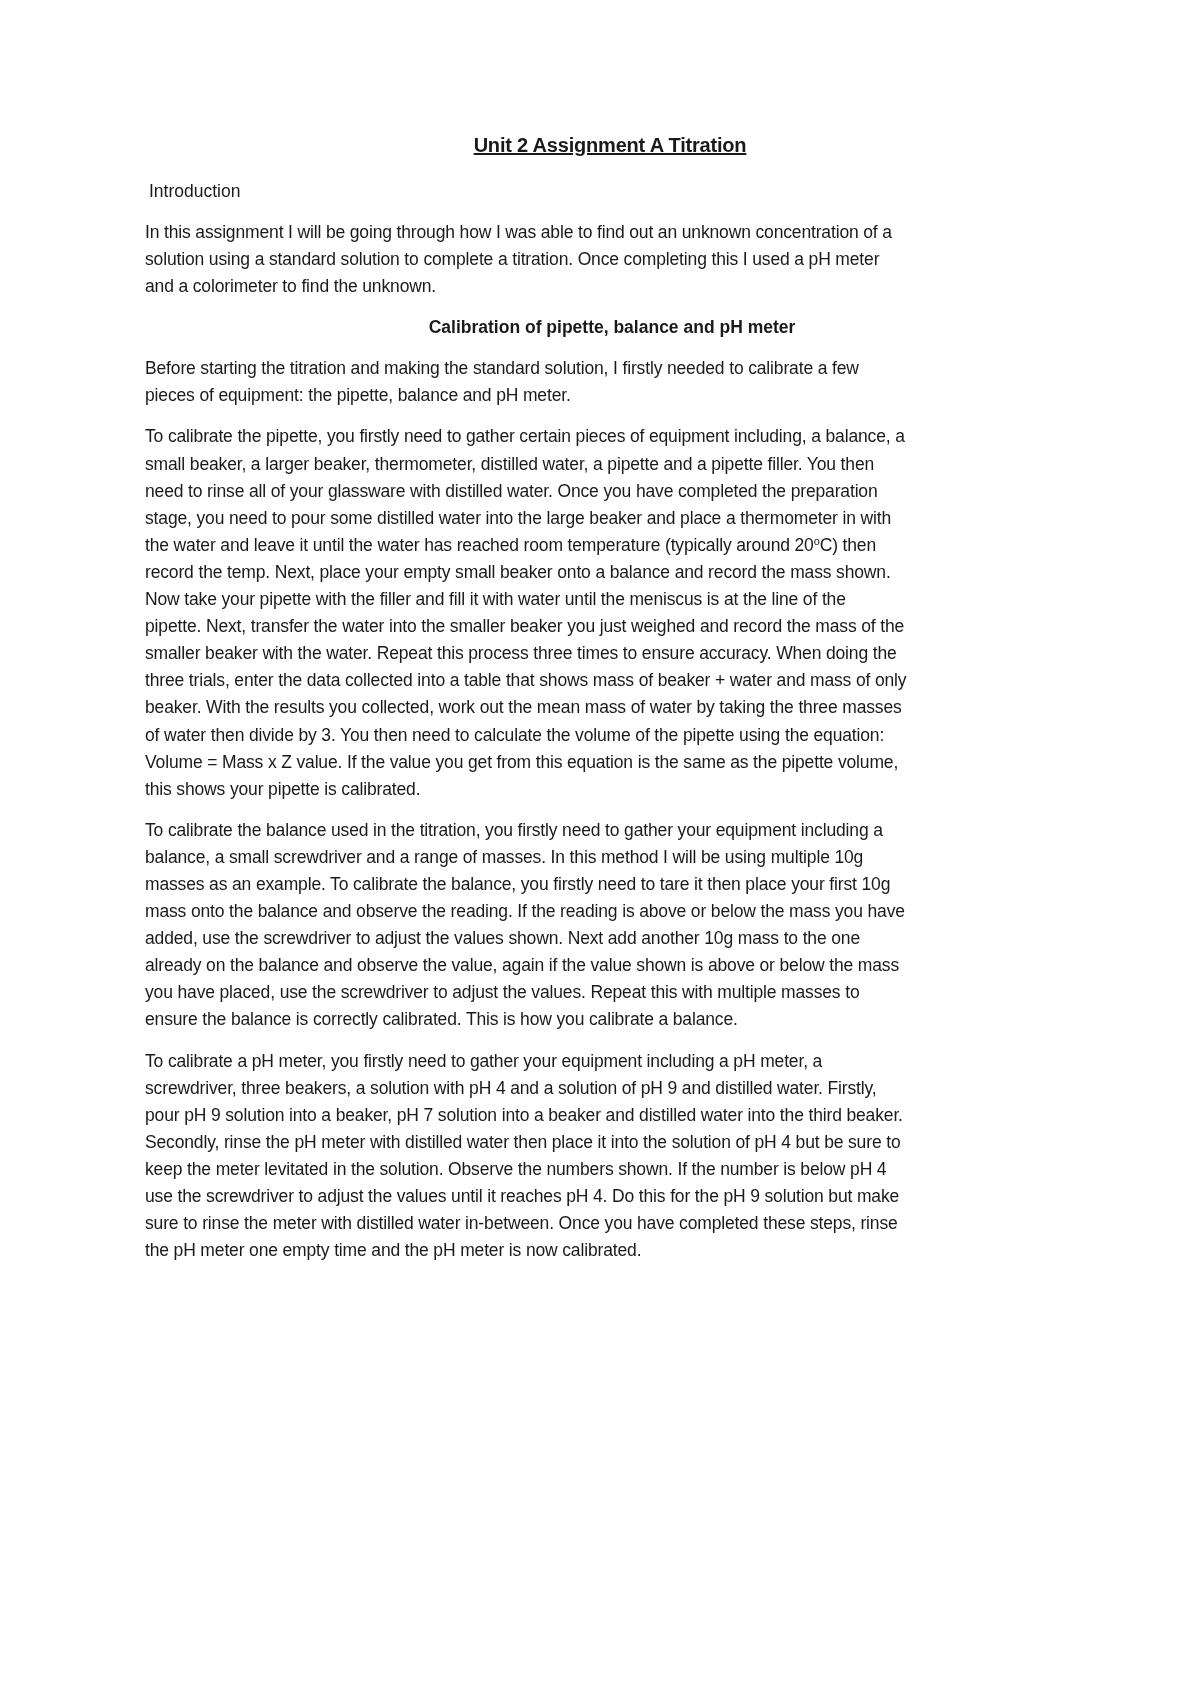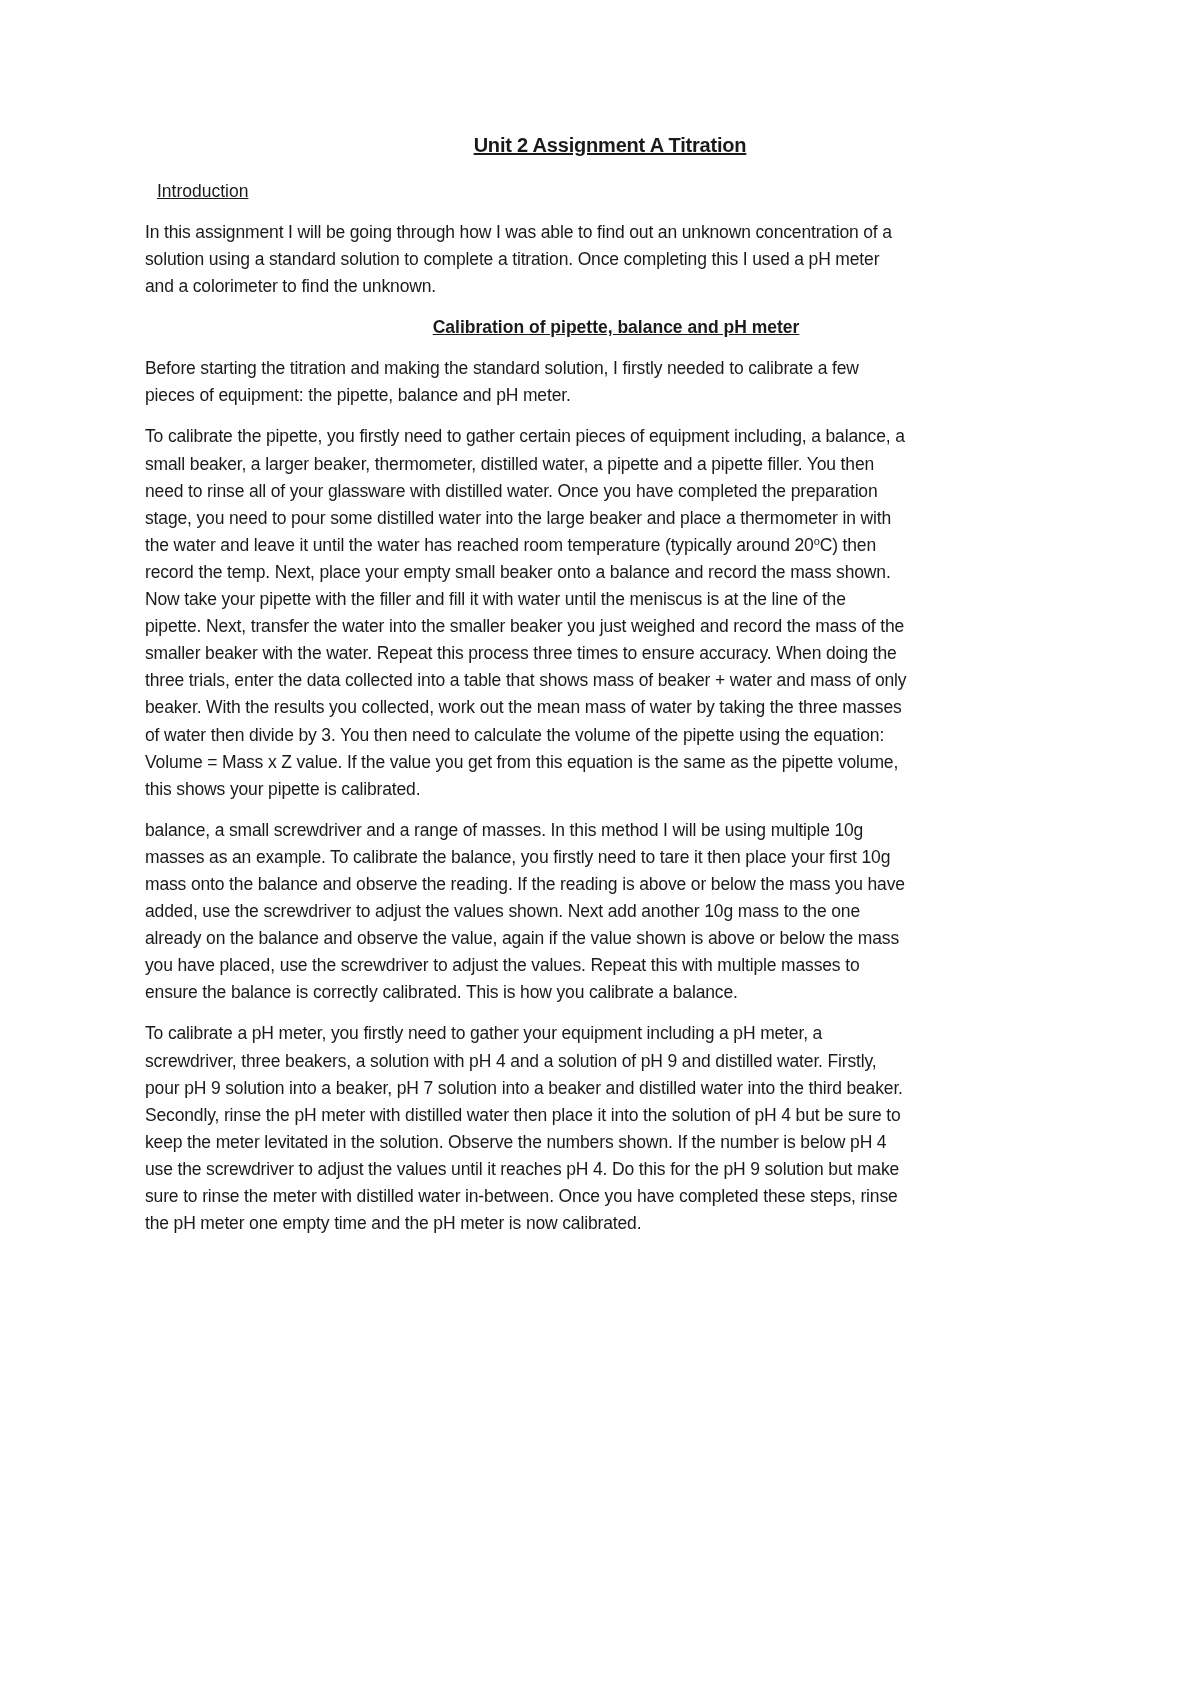--- a/index.html
+++ b/index.html
@@ -33,22 +33,21 @@
     font-size: 20px;
     font-weight: bold;
     text-decoration: underline;
     margin: 0 0 19px 0;
     line-height: 27px;
     letter-spacing: -0.2px;
   }
   .heading {
     font-size: 17.5px;
     line-height: 27px;
-    text-decoration: underline;
-    margin: 0 0 14px 12px;
+    margin: 0 0 14px 4px;
   }
   .heading.bold {
     font-weight: bold;
     text-align: center;
   }
   .para {
     font-size: 17.5px;
     line-height: 27.1px;
     margin: 0 0 14px 0;
     letter-spacing: -0.15px;
@@ -97,20 +96,21 @@
       <span class="line">pipette. Next, transfer the water into the smaller beaker you just weighed and record the mass of the</span>
       <span class="line">smaller beaker with the water. Repeat this process three times to ensure accuracy. When doing the</span>
       <span class="line">three trials, enter the data collected into a table that shows mass of beaker + water and mass of only</span>
       <span class="line">beaker. With the results you collected, work out the mean mass of water by taking the three masses</span>
       <span class="line">of water then divide by 3. You then need to calculate the volume of the pipette using the equation:</span>
       <span class="line">Volume = Mass x Z value. If the value you get from this equation is the same as the pipette volume,</span>
       <span class="line">this shows your pipette is calibrated.</span>
     </div>
 
     <div class="para">
+      <span class="line">To calibrate the balance used in the titration, you firstly need to gather your equipment including a</span>
       <span class="line">balance, a small screwdriver and a range of masses. In this method I will be using multiple 10g</span>
       <span class="line">masses as an example. To calibrate the balance, you firstly need to tare it then place your first 10g</span>
       <span class="line">mass onto the balance and observe the reading. If the reading is above or below the mass you have</span>
       <span class="line">added, use the screwdriver to adjust the values shown. Next add another 10g mass to the one</span>
       <span class="line">already on the balance and observe the value, again if the value shown is above or below the mass</span>
       <span class="line">you have placed, use the screwdriver to adjust the values. Repeat this with multiple masses to</span>
       <span class="line">ensure the balance is correctly calibrated. This is how you calibrate a balance.</span>
     </div>
 
     <div class="para">

